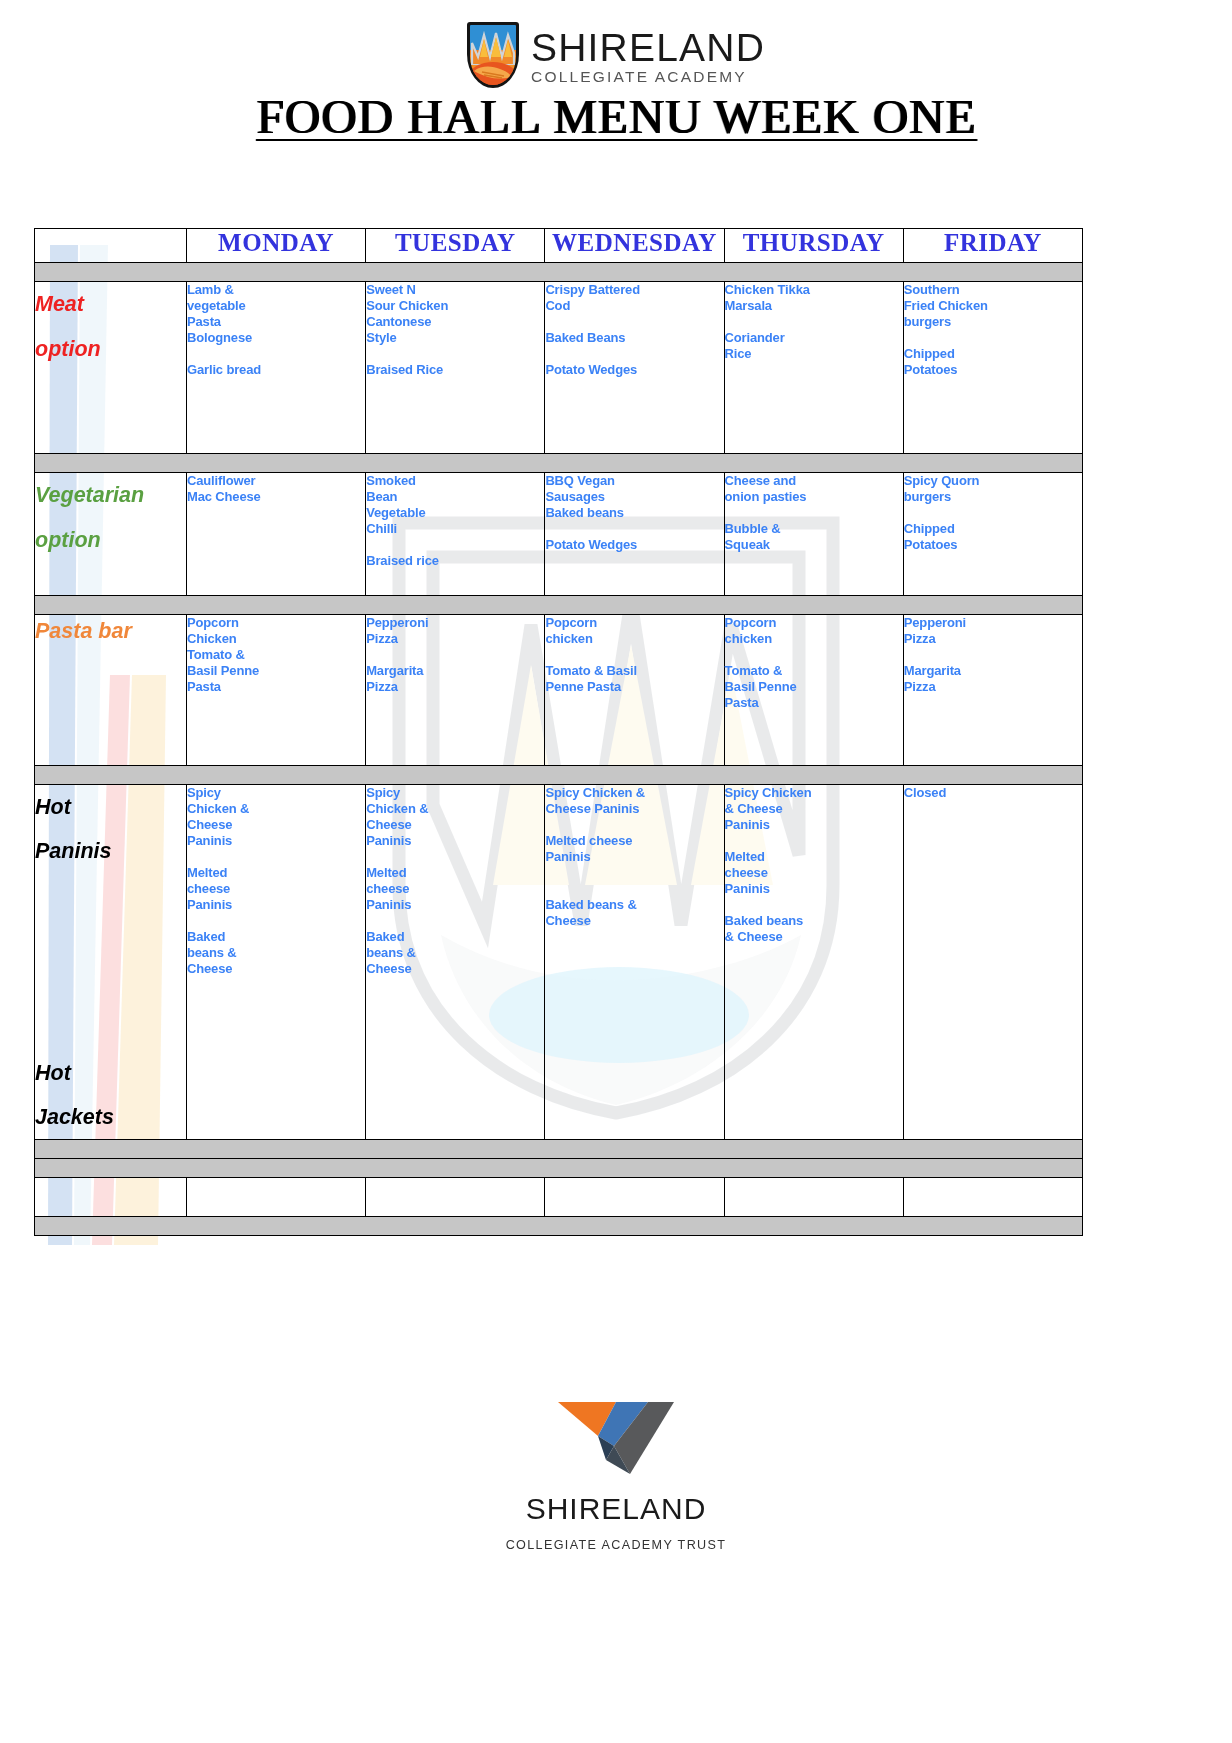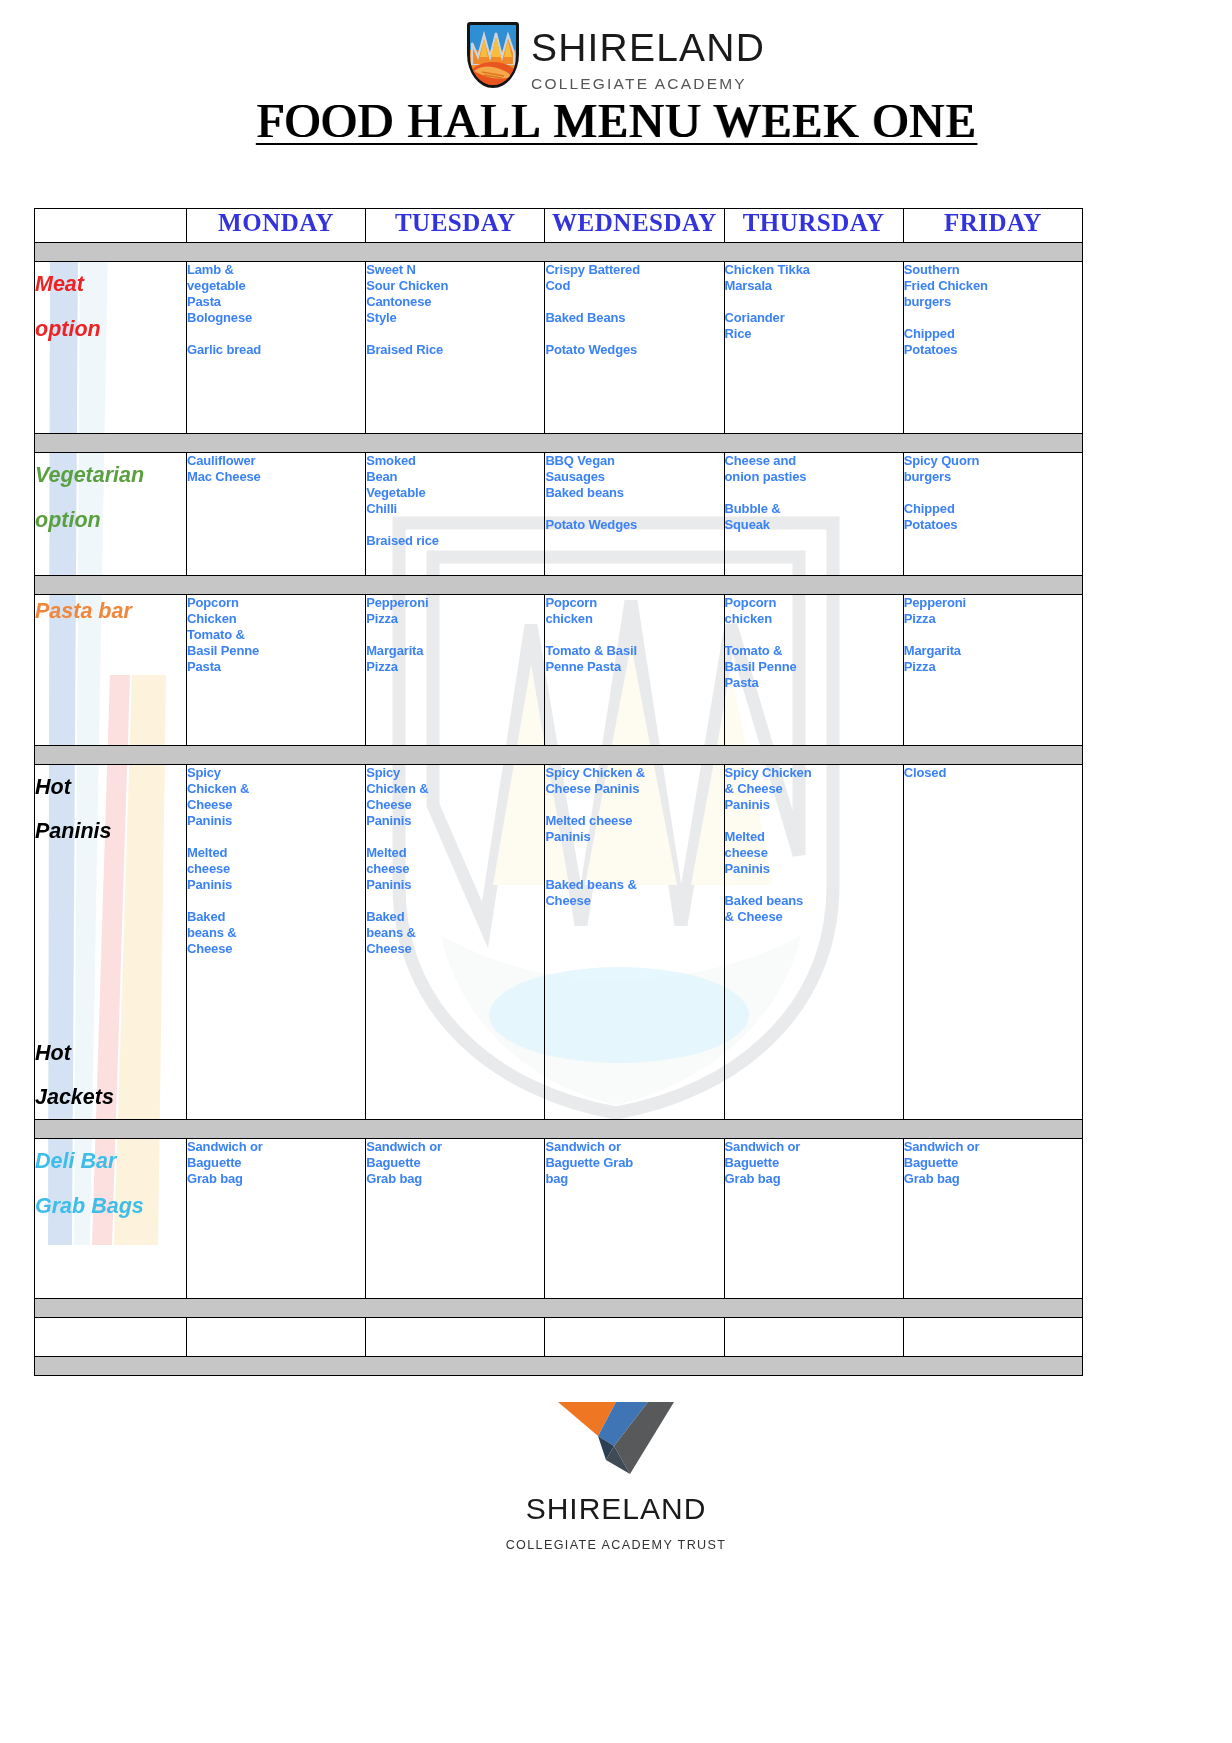--- a/index.html
+++ b/index.html
@@ -41,21 +41,21 @@
   .crest-hand {
     position:absolute; left:0; bottom:0; width:100%; height:28px;
   }
   .logo-text { line-height:1; padding-top: 6px; }
   .logo-name {
     font-size: 39px; font-weight: 400; letter-spacing: 1.2px;
     color:#1a1a1a; font-family:"Liberation Sans", sans-serif;
   }
   .logo-sub {
     font-size: 15.5px; letter-spacing: 2.2px; color:#555;
-    margin-top: 9px; font-family:"Liberation Sans", sans-serif;
+    margin-top: 2px; font-family:"Liberation Sans", sans-serif;
   }
 
   
   .doc-title {
     text-align:center;
     font-family:"Liberation Serif", serif;
     font-size: 49px;
     letter-spacing: 1px;
     color:#000;
     text-decoration: underline;
@@ -79,21 +79,21 @@
     position:absolute;
     left: 38px; top: 245px;
     width: 130px; height: 1000px;
     pointer-events:none;
     z-index:0;
   }
 
   
   .table-wrap {
     position:absolute;
-    left: 34px; top: 208px;
+    left: 34px; top: 228px;
     width: 1048px;
     z-index: 2;
   }
   table.menu {
     width: 100%;
     border-collapse: collapse;
     table-layout: fixed;
     background: transparent;
   }
   table.menu col.c-label { width: 152px; }
@@ -395,39 +395,20 @@
 
 Baked beans
 &amp; Cheese</td>
         <td class="cell">Closed</td>
       </tr>
 
       <tr class="spacer">
         <td colspan="6"></td>
       </tr>
 
-      <tr style="height:160px">
-        <td class="cat cat-stacked" style="color:#3dbde8">Deli Bar
-Grab Bags</td>
-        <td class="cell">Sandwich or
-Baguette
-Grab bag</td>
-        <td class="cell">Sandwich or
-Baguette
-Grab bag</td>
-        <td class="cell">Sandwich or
-Baguette Grab
-bag</td>
-        <td class="cell">Sandwich or
-Baguette
-Grab bag</td>
-        <td class="cell">Sandwich or
-Baguette
-Grab bag</td>
-      </tr>
 
       <tr class="spacer">
         <td colspan="6"></td>
       </tr>
 
       <tr style="height:39px">
         <td class="cat"></td>
         <td class="cell"></td>
         <td class="cell"></td>
         <td class="cell"></td>

